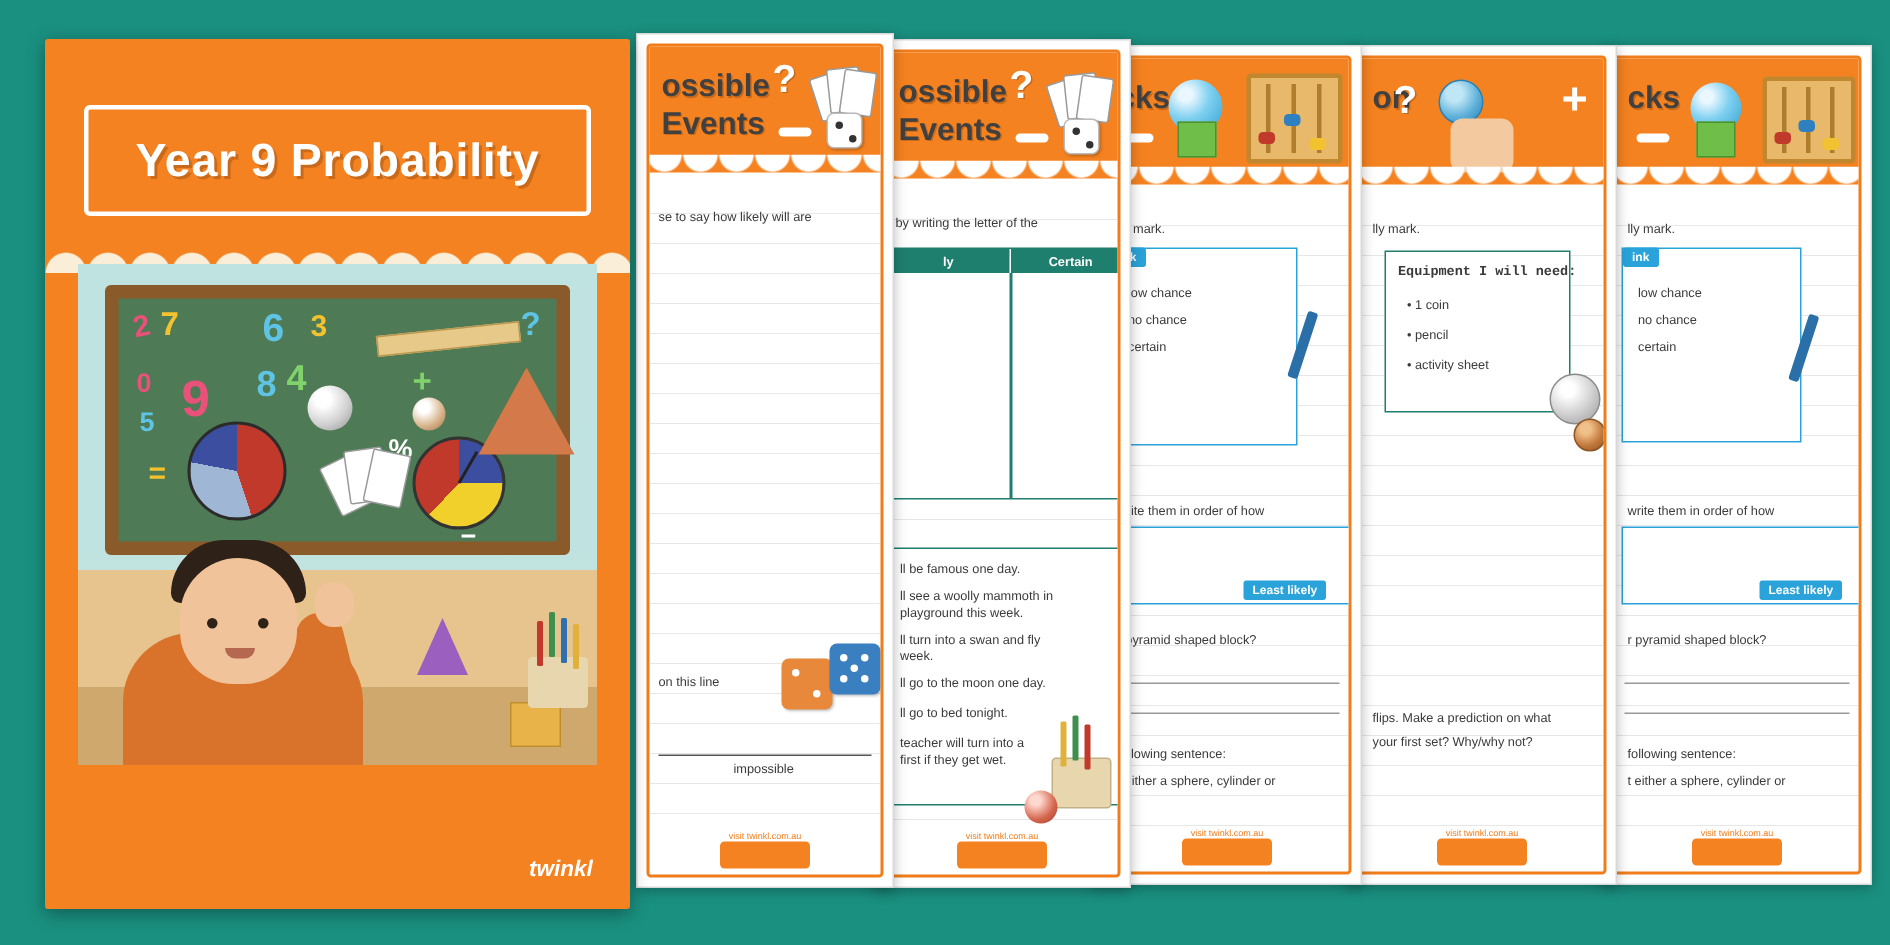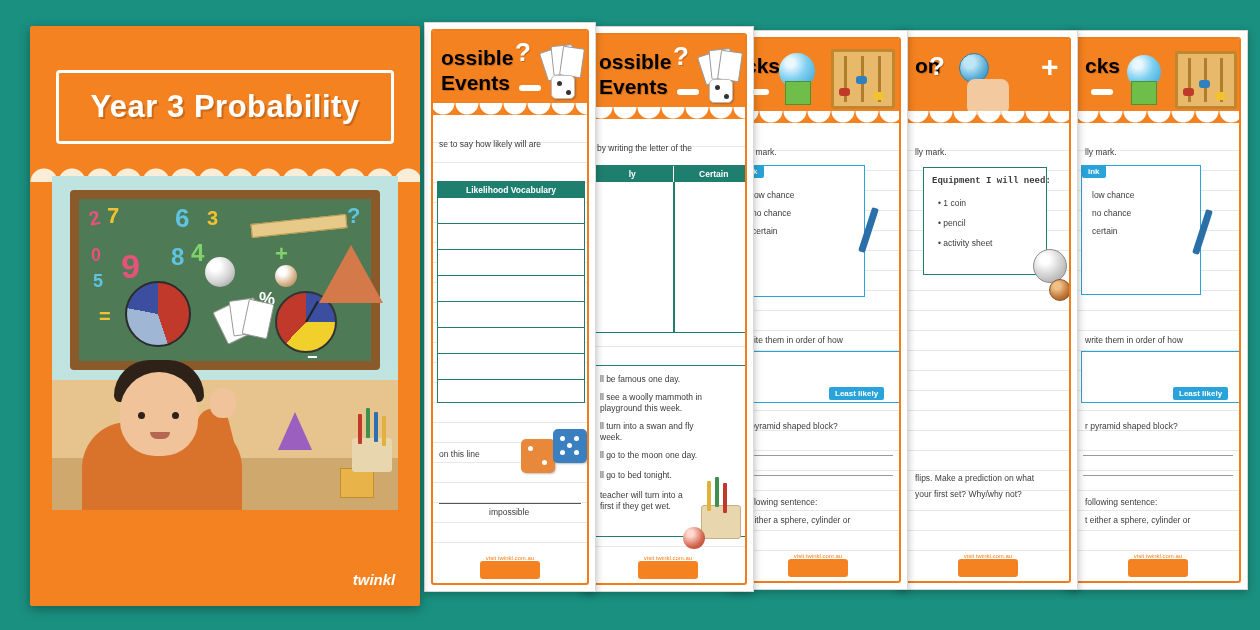--- a/index.html
+++ b/index.html
@@ -36,21 +36,21 @@
     overflow:hidden;
   }
   .sheet-head .wave {
     position:absolute; left:0; right:0; bottom:-10px; height:22px;
     background:
       radial-gradient(circle at 12px 0, #fff 11px, transparent 12px) repeat-x 0 0 / 24px 22px;
   }
   .head-title {
     position:absolute;
     left:10px; top:16px;
-    color:#000000;
+    color:#404040;
     font-weight:bold;
     font-size:21px;
     line-height:25px;
     text-shadow:1px 1px 0 rgba(0,0,0,.18);
     white-space:nowrap;
   }
   .head-title .sub { display:block; }
   .qmark {
     position:absolute;
     color:#fff; font-weight:bold; font-size:26px;
@@ -501,24 +501,20 @@
       <div class="dice" style="left:120px; top:46px; width:24px; height:24px; background:#fff; border:1px solid #bbb;">
         <div class="pip" style="left:5px; top:5px; background:#333;"></div>
         <div class="pip" style="left:14px; top:14px; background:#333;"></div>
       </div>
       <div class="wave"></div>
     </div>
     <div class="body-lines"></div>
 
     <div class="txt" style="left:6px; top:108px;">se to say how likely will are</div>
 
-    <div class="tbl" style="left:4px; top:150px; width:148px; height:222px;">
-      <div class="tbl-head">Likelihood Vocabulary</div>
-      <div class="tbl-rows"></div>
-    </div>
 
     <div class="dice" style="left:88px; top:408px; background:#e8883a;">
       <div class="pip" style="left:7px; top:7px;"></div>
       <div class="pip" style="left:21px; top:21px;"></div>
     </div>
     <div class="dice" style="left:120px; top:398px; background:#3a7fc0;">
       <div class="pip" style="left:7px; top:7px;"></div>
       <div class="pip" style="left:21px; top:7px;"></div>
       <div class="pip" style="left:14px; top:14px;"></div>
       <div class="pip" style="left:7px; top:21px;"></div>
@@ -529,21 +525,21 @@
     <div class="line-ans" style="left:6px; right:6px; top:472px; border-bottom:1.5px solid #555;"></div>
     <div class="txt" style="left:56px; top:476px;">impossible</div>
 
     <div class="footer-url">visit twinkl.com.au</div>
     <div class="footer-twinkl"></div>
   </div>
 </div>
 
 <div id="cover">
   <div class="title-frame">
-    <span>Year 3 Probability</span>
+    <span>Year 9 Probability</span>
   </div>
   <div class="wave-top"></div>
 
   <div class="photo">
     <div class="desk-top"></div>
     <div class="floor"></div>
 
     <div class="board">
       <div class="chalk" style="left:10px; top:8px; color:#e8517a; font-size:20px; transform:rotate(-12deg);">2</div>
       <div class="chalk" style="left:28px; top:4px; color:#f2c230; font-size:22px;">7</div>

